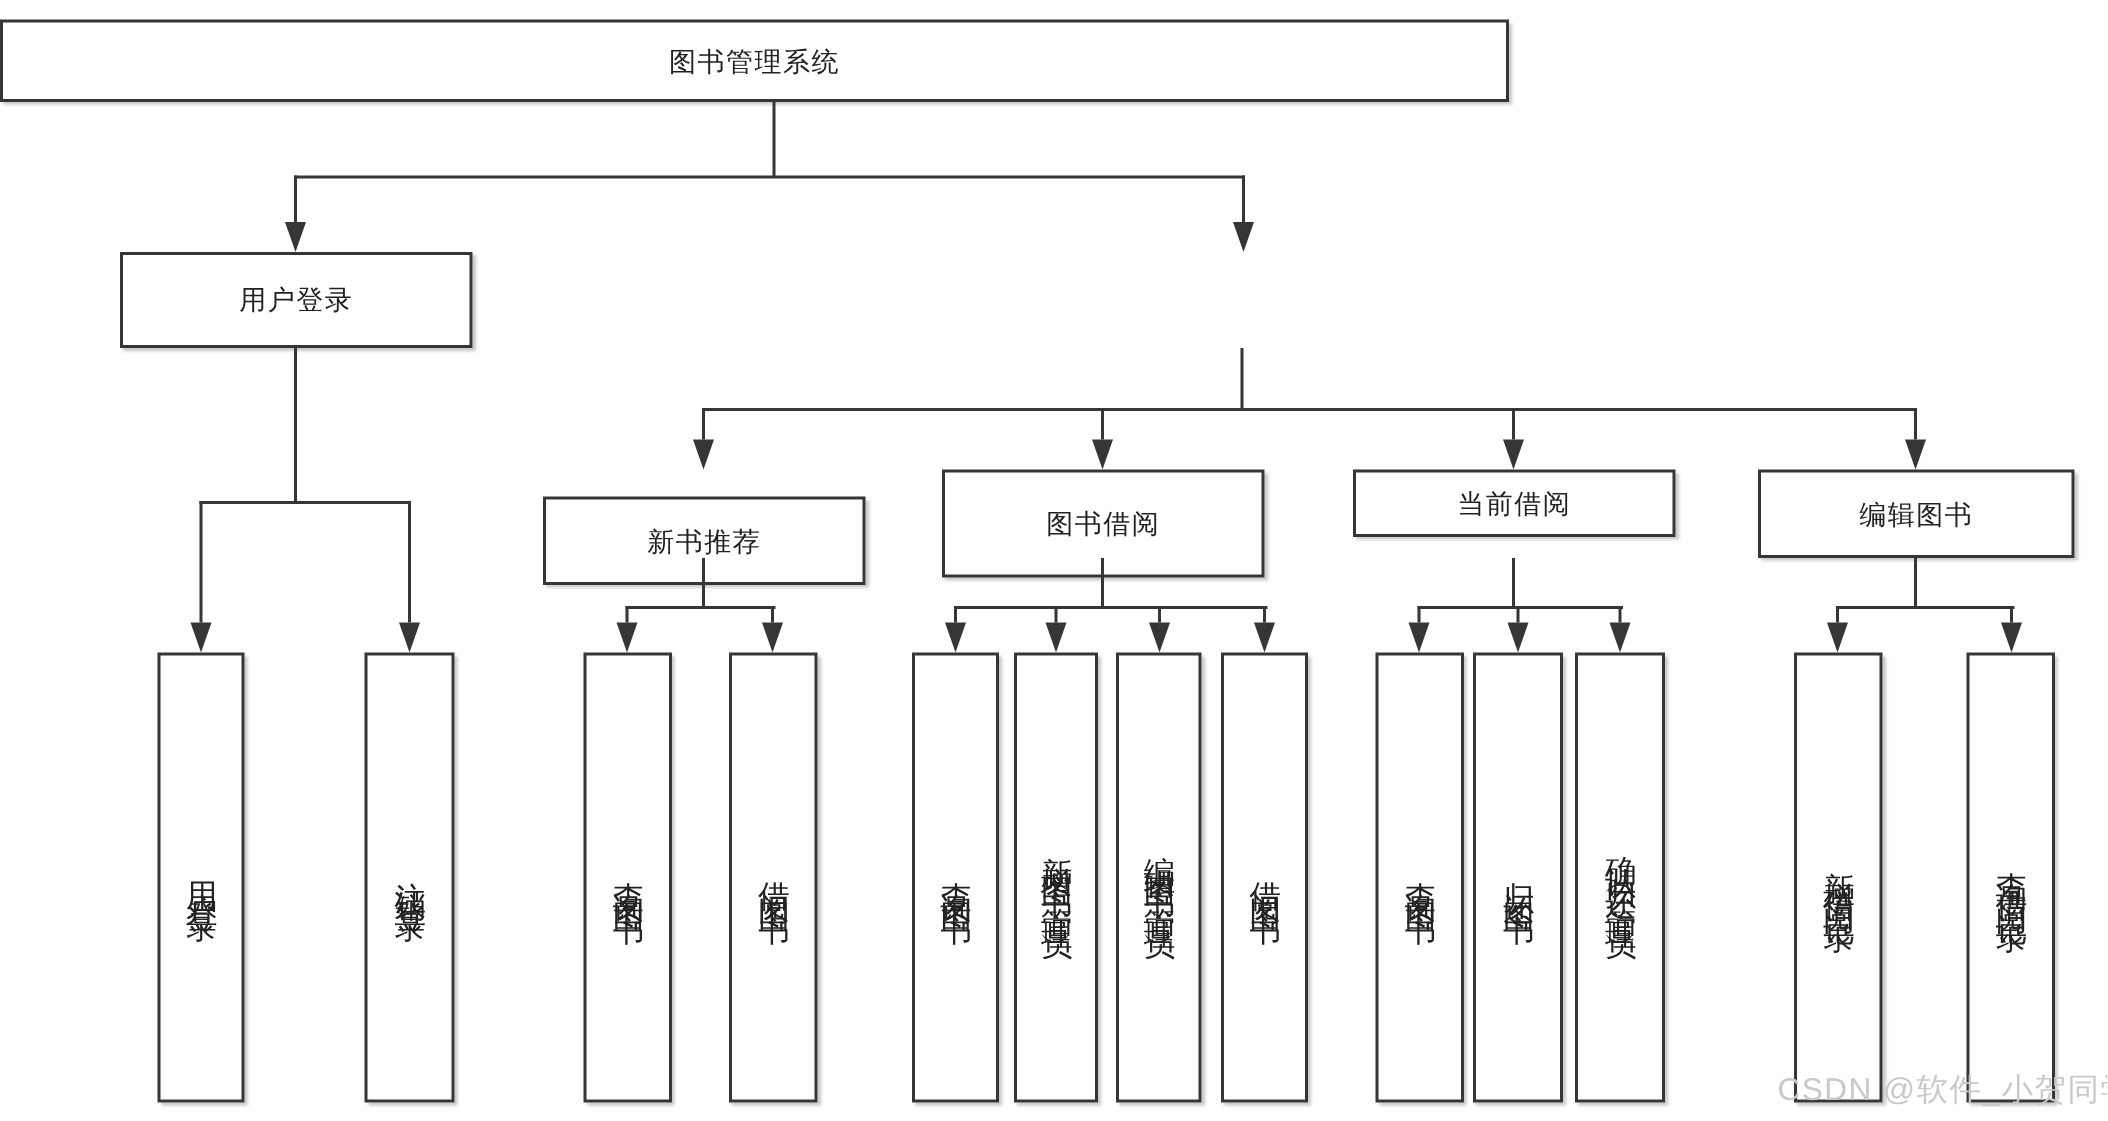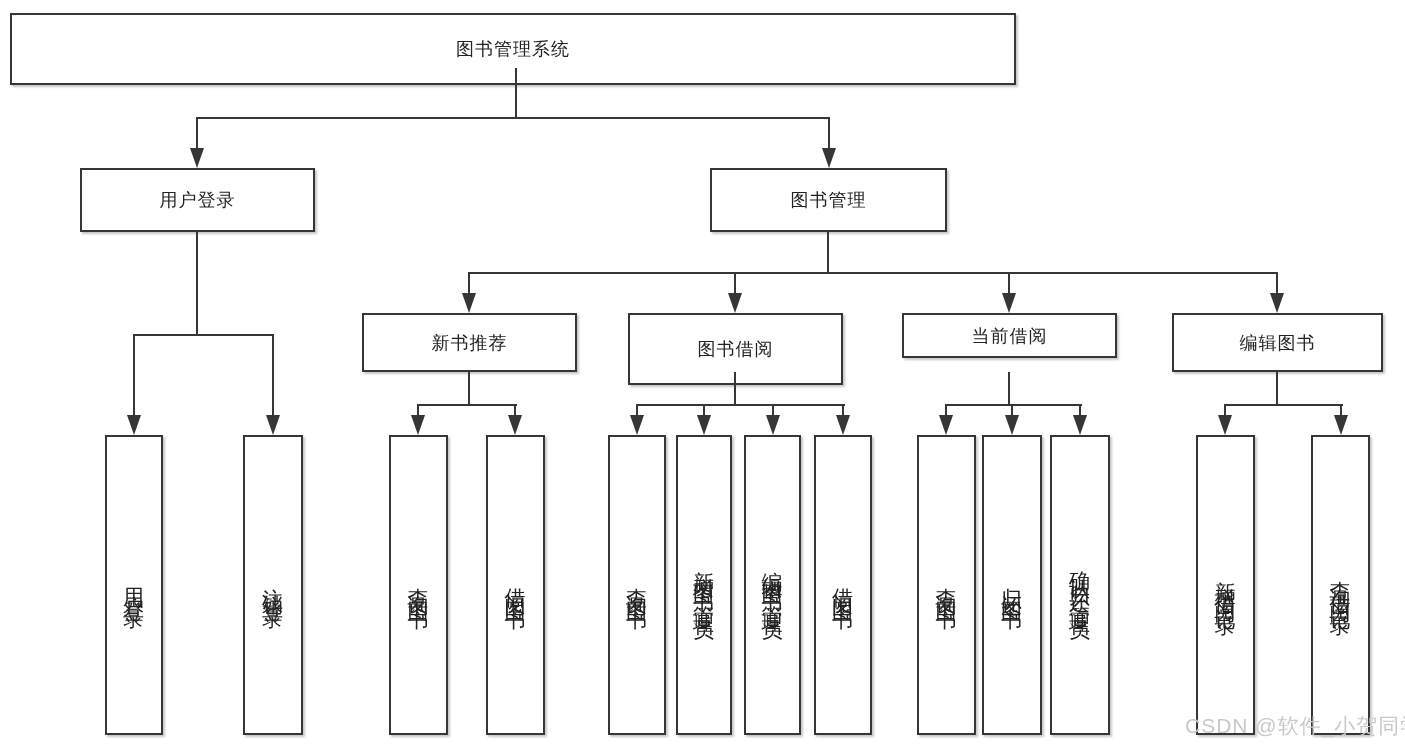--- a/index.html
+++ b/index.html
@@ -31,26 +31,25 @@
   .watermark{
     position:absolute;left:1185px;top:712px;z-index:10;
     font-size:21px;color:#c9c9c9;white-space:nowrap;letter-spacing:1px;
   }
 </style>
 </head>
 <body>
 
 <div class="canvas">
 
-  <div class="box h-label" style="left:10px;top:13px;width:1006px;height:72px">图书管理系统</div>
+  <div class="box h-label" style="left:0;top:13px;width:1006px;height:55px">图书管理系统</div>
 
   <div class="box h-label" style="left:80px;top:168px;width:235px;height:64px">用户登录</div>
-  <div class="box h-label" style="left:710px;top:168px;width:237px;height:64px">图书管理</div>
 
-  <div class="box h-label" style="left:362px;top:313px;width:215px;height:59px">新书推荐</div>
+  <div class="box h-label" style="left:362px;top:331px;width:215px;height:59px">新书推荐</div>
   <div class="box h-label" style="left:628px;top:313px;width:215px;height:72px">图书借阅</div>
   <div class="box h-label" style="left:902px;top:313px;width:215px;height:45px">当前借阅</div>
   <div class="box h-label" style="left:1172px;top:313px;width:211px;height:59px">编辑图书</div>
 
   <div class="box v-label" style="left:105px;top:435px;width:58px;height:300px">用户登录</div>
   <div class="box v-label" style="left:243px;top:435px;width:60px;height:300px">注销登录</div>
 
   <div class="box v-label" style="left:389px;top:435px;width:59px;height:300px">查询图书</div>
   <div class="box v-label" style="left:486px;top:435px;width:59px;height:300px">借阅图书</div>
 

